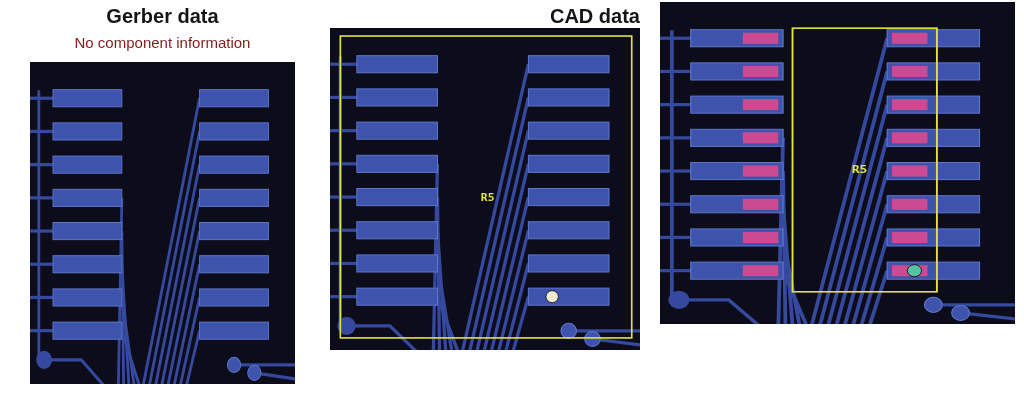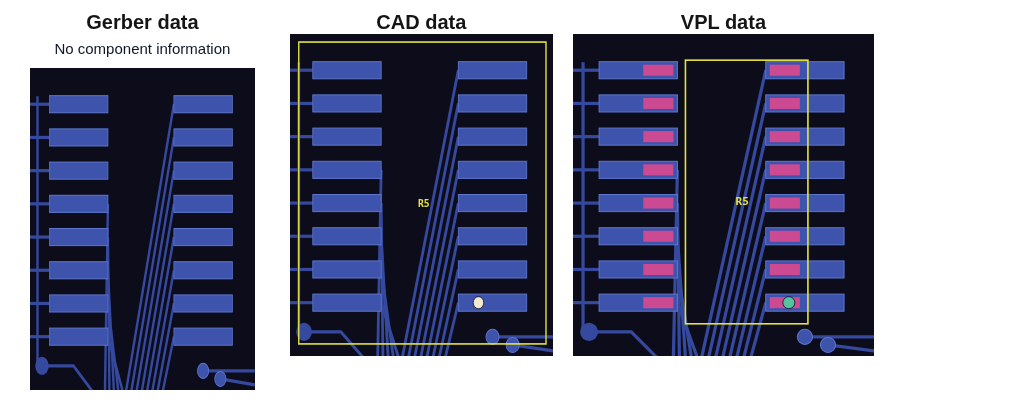--- a/index.html
+++ b/index.html
@@ -1,39 +1,39 @@
 <!DOCTYPE html>
 <html><head>
 <meta charset="utf-8">
 <style>
   html,body{margin:0;padding:0;background:#ffffff;}
   body{font-family:"Liberation Sans", sans-serif; -webkit-font-smoothing:antialiased;}
   .fig{
     position:relative;
-    width:874px;height:410px;
+    width:1024px;height:410px;
     background:#ffffff;
     display:flex;
     align-items:flex-start;
     box-sizing:border-box;
-    padding:8px 0 0 30px;
+    padding:2px 0 0 30px;
   }
   figure.panel{margin:0;display:flex;flex-direction:column;align-items:center;}
   figure.panel.p0{width:265px;margin-right:35px;}
-  figure.panel.p1{width:310px;margin-right:20px;}
+  figure.panel.p1{width:310px;margin-right:20px;align-items:flex-end;}
   figure.panel.p2{width:355px;}
   .panel-title{
     margin:2px 0 0 0;
     font-size:20px;line-height:24px;
     font-weight:bold;color:#151515;
     text-align:center;white-space:nowrap;
   }
   .panel-subtitle{
     margin:6px 0 10px 0;
     font-size:15px;line-height:18px;
-    color:#0f172a;text-align:center;white-space:nowrap;
+    color:#7f1d1d;text-align:center;white-space:nowrap;
   }
   svg.board{display:block;width:100%;height:322px;background:#0d0c1a;}
 </style>
 </head>
 <body>
 
 <div class="fig">
 
   <figure class="panel p0">
     <h2 class="panel-title">Gerber data</h2>
@@ -135,21 +135,20 @@
         <rect x="192" y="225.5" width="78" height="17" fill="#3e53ab" stroke="#5d76cc" stroke-width="1"></rect>
         <rect x="26" y="258.5" width="78" height="17" fill="#3e53ab" stroke="#5d76cc" stroke-width="1"></rect>
         <rect x="192" y="258.5" width="78" height="17" fill="#3e53ab" stroke="#5d76cc" stroke-width="1"></rect>
         <rect x="10" y="8" width="282" height="300" fill="none" stroke="#e3e33f" stroke-width="1.6"></rect>
         <text x="146" y="172" fill="#e3e33f" font-size="11" font-weight="bold" font-family="&quot;DejaVu Sans Mono&quot;, monospace">R5</text>
         <circle cx="215" cy="267" r="6" fill="#f0ead0" stroke="#0d0c1a" stroke-width="0.8"></circle>
       </svg>
   </figure>
 
   <figure class="panel p2">
-    <h2 class="panel-title">VPL data</h2>
     <svg class="board" viewBox="0 0 300 320" preserveAspectRatio="none">
         <rect x="0" y="0" width="300" height="320" fill="#0d0c1a"></rect>
         <path d="M 10 28 L 10 296" stroke="#35499e" stroke-width="3.2" fill="none"></path>
         <path d="M 0 36 L 26 36" stroke="#35499e" stroke-width="3.2" fill="none"></path>
         <path d="M 192 36 L 128 322" stroke="#35499e" stroke-width="3.2" fill="none"></path>
         <path d="M 0 69 L 26 69" stroke="#35499e" stroke-width="3.2" fill="none"></path>
         <path d="M 192 69 L 135 322" stroke="#35499e" stroke-width="3.2" fill="none"></path>
         <path d="M 0 102 L 26 102" stroke="#35499e" stroke-width="3.2" fill="none"></path>
         <path d="M 192 102 L 142 322" stroke="#35499e" stroke-width="3.2" fill="none"></path>
         <path d="M 0 135 L 26 135" stroke="#35499e" stroke-width="3.2" fill="none"></path>

